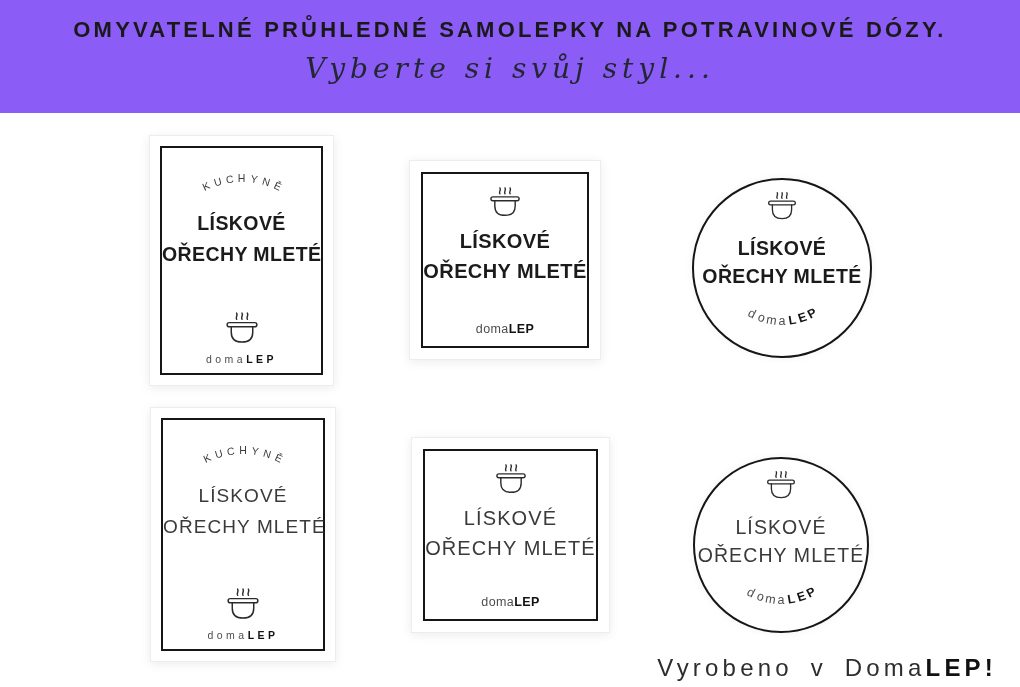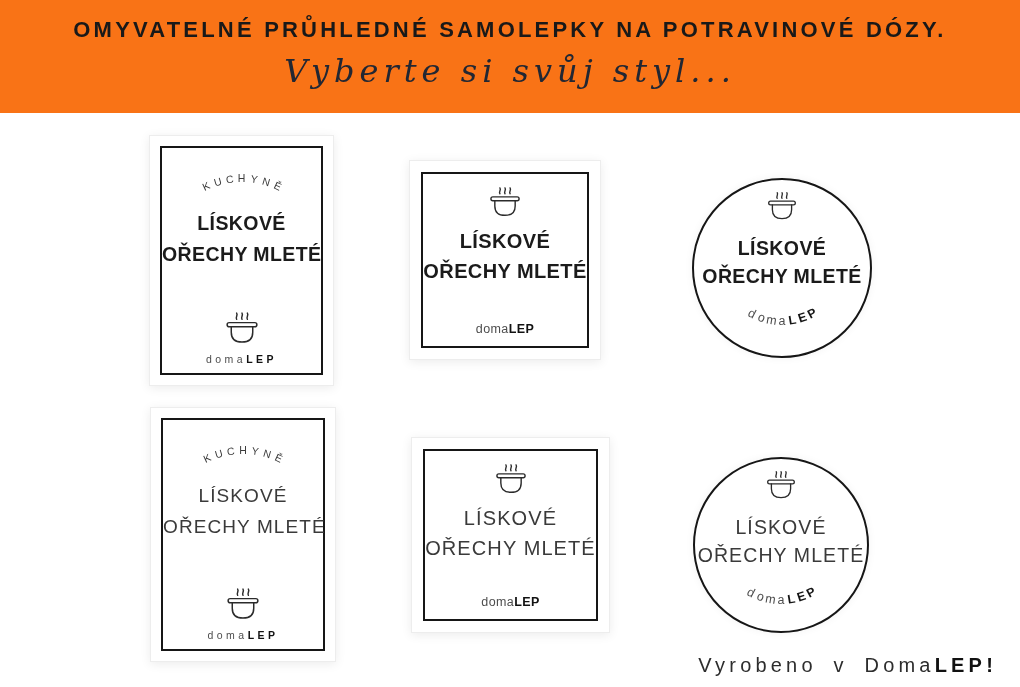--- a/index.html
+++ b/index.html
@@ -3,30 +3,30 @@
 <meta charset="utf-8">
 <style>
   html,body{margin:0;padding:0;}
   body{
     width:1020px;height:687px;position:relative;background:#ffffff;
     font-family:"Liberation Sans", sans-serif;overflow:hidden;
   }
   
   .hero{
     position:absolute;left:0;top:0;width:1020px;height:113px;
-    background:#f97316;
+    background:#8b5cf6;
   }
   .hero h1{
     margin:0;padding-top:17px;text-align:center;white-space:nowrap;
     font-size:22px;font-weight:700;letter-spacing:3.2px;color:#191919;
   }
   .hero .script{
     margin:9px 0 0 0;text-align:center;white-space:nowrap;
     font-family:"DejaVu Serif", serif;font-style:italic;font-weight:400;
-    font-size:32px;letter-spacing:5px;color:#222733;
+    font-size:28px;letter-spacing:5px;color:#222733;
   }
   
   .sticker{position:absolute;background:#fff;}
   .card{border:1px solid #ededed;box-shadow:0 2px 10px rgba(0,0,0,.08);}
   .frame{position:absolute;border:2px solid #161616;background:#fff;}
   .rect  .frame{left:10px;right:10px;top:10px;bottom:10px;}
   .square .frame{left:11px;right:11px;top:11px;bottom:11px;}
   .circle{
     border:2px solid #161616;border-radius:50%;
     box-shadow:0 0 8px rgba(0,0,0,.05);
@@ -52,21 +52,21 @@
   .square .potwrap{top:10px;width:40px;height:36px;}
   .circle .potwrap{top:9px;width:38px;height:34px;}
   .potwrap svg{width:100%;height:100%;display:block;}
   
   .arc-text{position:absolute;left:0;right:0;height:10px;}
   .cat-arc{top:110px;font-size:10.5px;color:#3b3b3b;font-weight:400;}
   .brand-arc{top:72px;font-size:12.5px;color:#4d4d4d;}
   
   .madeby{
     position:absolute;right:23px;top:654px;white-space:nowrap;
-    font-size:20px;letter-spacing:4.2px;word-spacing:7px;color:#2d2d2d;
+    font-size:24px;letter-spacing:4.2px;word-spacing:7px;color:#2d2d2d;
   }
   .madeby b{font-weight:700;color:#111;}
 </style>
 </head>
 <body>
 
 <header class="hero">
   <h1>OMYVATELNÉ PRŮHLEDNÉ SAMOLEPKY NA POTRAVINOVÉ DÓZY.</h1>
   <p class="script">Vyberte si svůj styl...</p>
 </header>

